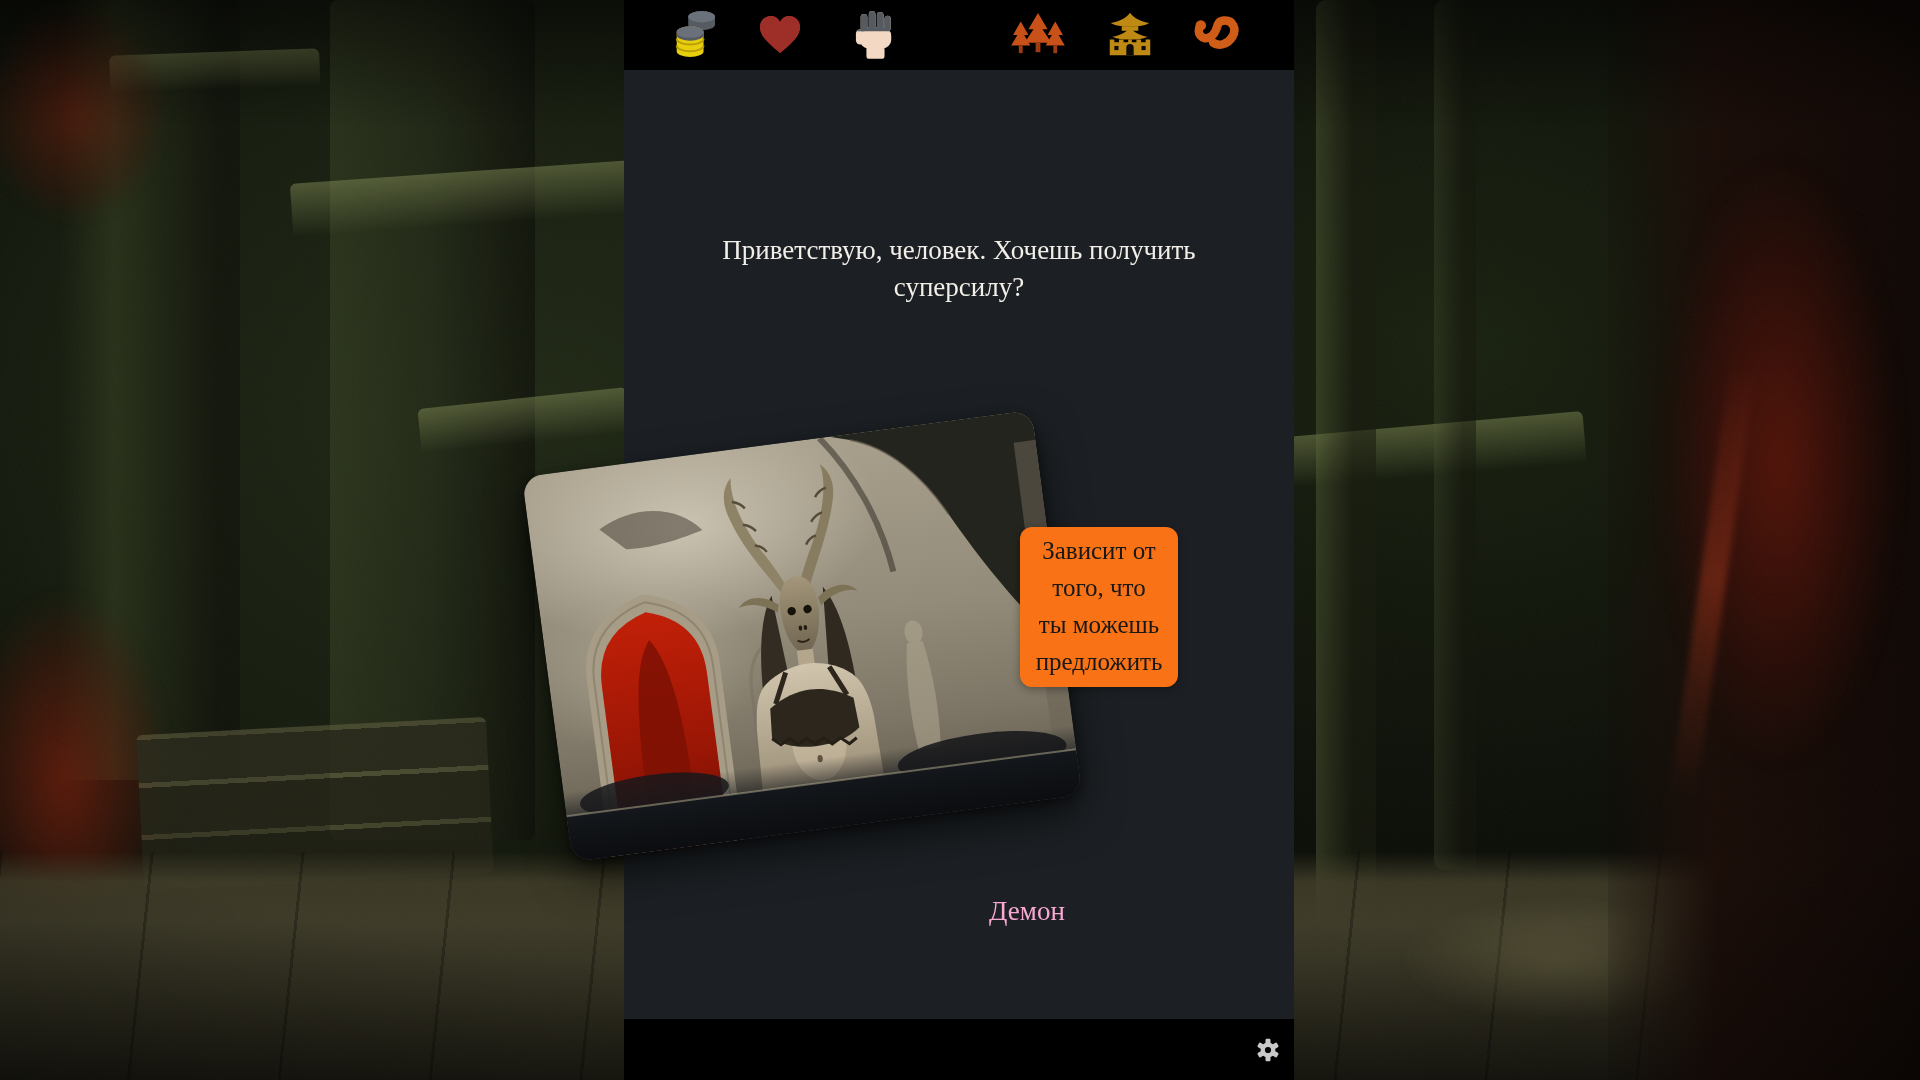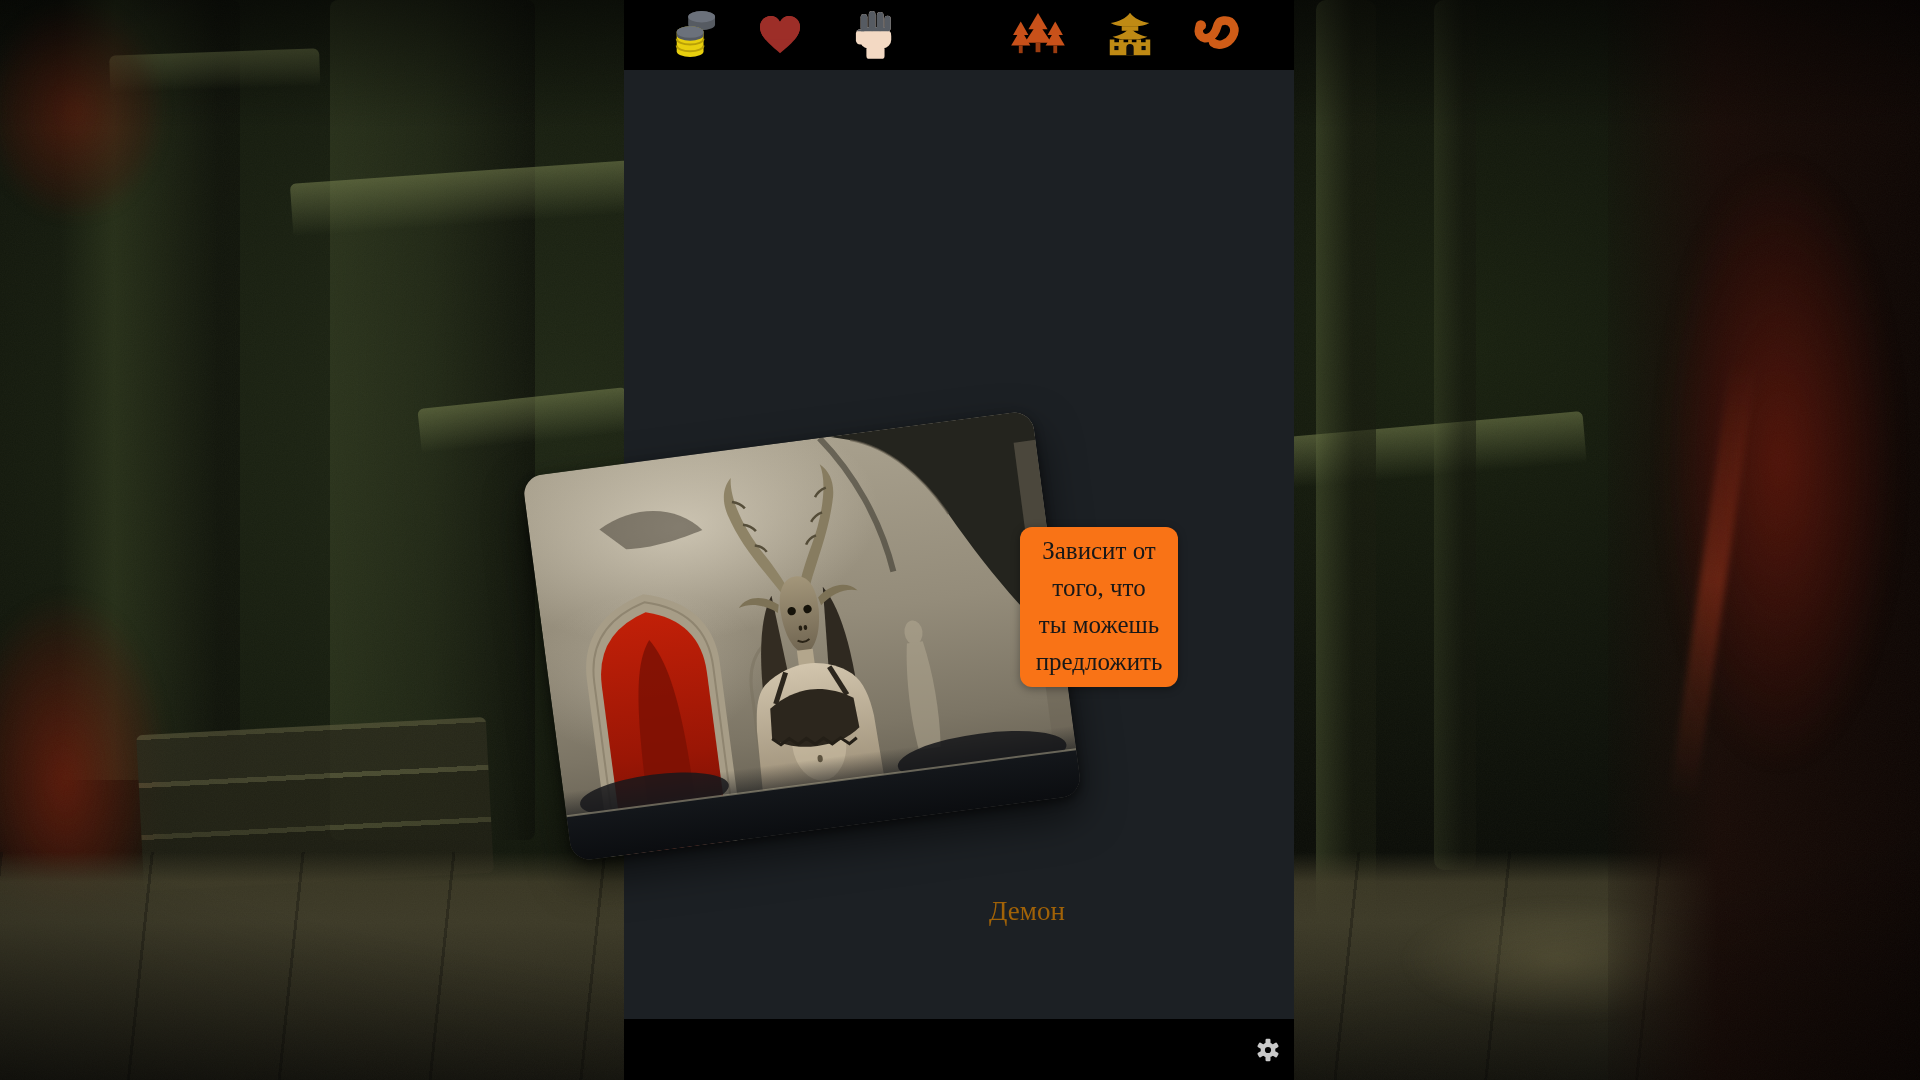--- a/index.html
+++ b/index.html
@@ -61,21 +61,21 @@
   .res-health{left:133px;top:14px;}
   .res-strength{left:230px;top:8px;}
   .res-forest{left:385px;top:11px;}
   .res-temple{left:480px;top:11px;}
   .res-serpent{left:567px;top:13px;}
 
   .npc-text{position:absolute;left:624px;top:232px;width:670px;text-align:center;
       font-size:27px;line-height:37px;color:#f2efe9;}
   .npc-text span{display:inline-block;max-width:540px;}
   .char-name{position:absolute;left:624px;top:896px;width:806px;text-align:center;
-      font-size:27px;color:#a16207;}
+      font-size:27px;color:#f9a8d4;}
 
   
   .card{position:absolute;left:545px;top:442px;width:514px;height:388px;border-radius:20px;
       overflow:hidden;transform:rotate(-7.5deg);box-shadow:0 18px 42px rgba(0,0,0,.55), 0 4px 10px rgba(0,0,0,.45);
       cursor:grab;}
   .card svg{display:block;width:100%;height:100%;}
 
   
   .bubble{position:absolute;left:1020px;top:527px;width:154px;padding:5px 2px 7px 2px;
       background:#f97316;border-radius:12px;box-shadow:0 2px 8px rgba(0,0,0,.35);
@@ -211,20 +211,23 @@
             <rect x="9.5" y="0.8" width="5" height="5.4" rx="1.2" transform="rotate(240 12 12)"></rect>
             <rect x="9.5" y="0.8" width="5" height="5.4" rx="1.2" transform="rotate(300 12 12)"></rect>
             <circle cx="12" cy="12" r="7.4"></circle>
           </g>
           <circle cx="12" cy="12" r="3.1" fill="#000"></circle>
         </svg>
       </button>
     </footer>
   </div>
 
+  <div class="npc-text">
+    <span>Приветствую, человек. Хочешь получить суперсилу?</span>
+  </div>
   <div class="char-name">Демон</div>
 
   <div class="card">
     <svg viewBox="0 0 514 388" preserveAspectRatio="none" xmlns="http://www.w3.org/2000/svg">
       <defs>
         <linearGradient id="cardBg" x1="0" y1="0" x2="0" y2="1">
           <stop offset="0" stop-color="#a8a08d"></stop>
             <stop offset="0.45" stop-color="#948c7a"></stop>
           <stop offset="0.75" stop-color="#7c7565"></stop>
             <stop offset="1" stop-color="#5e584b"></stop>

